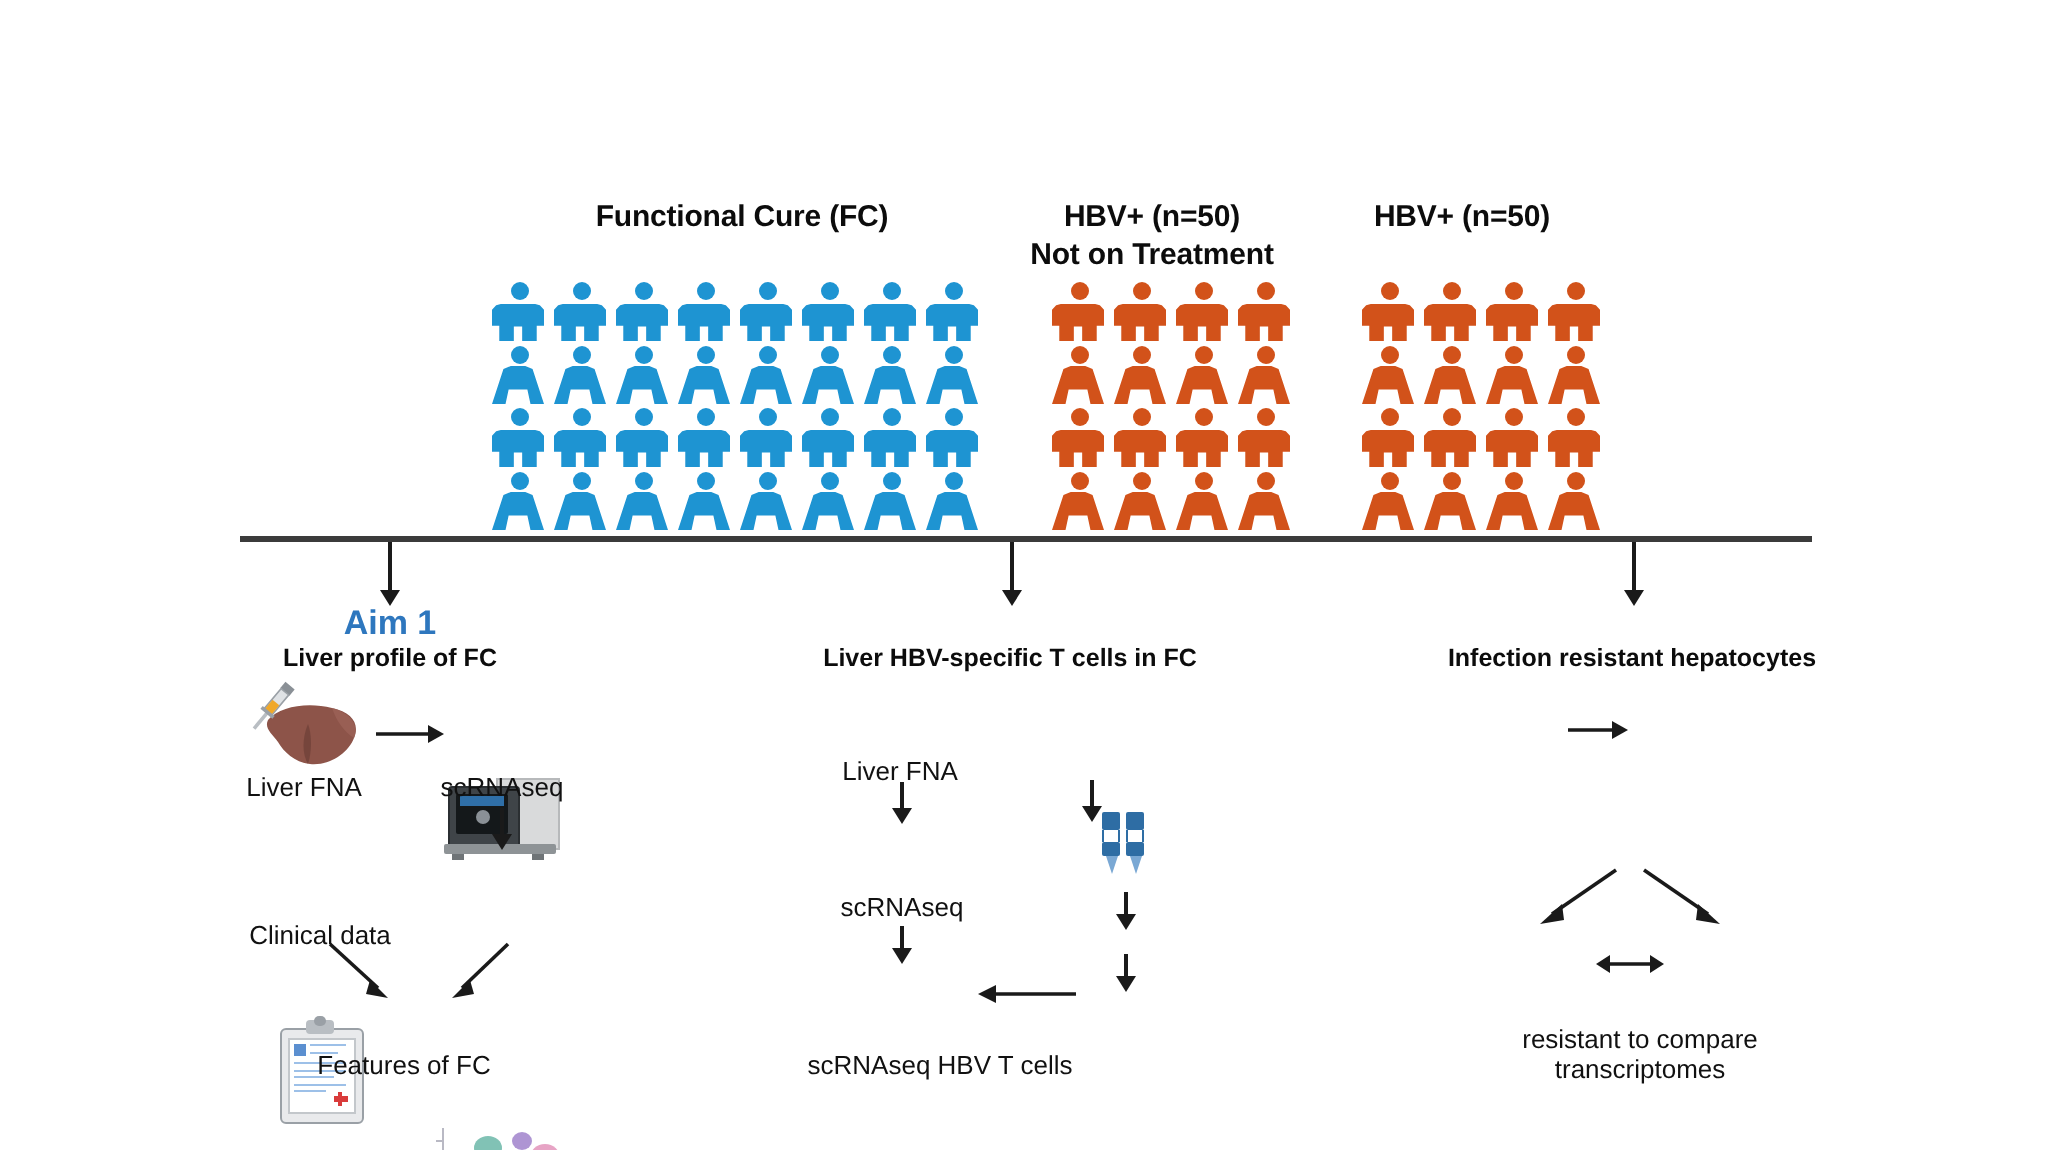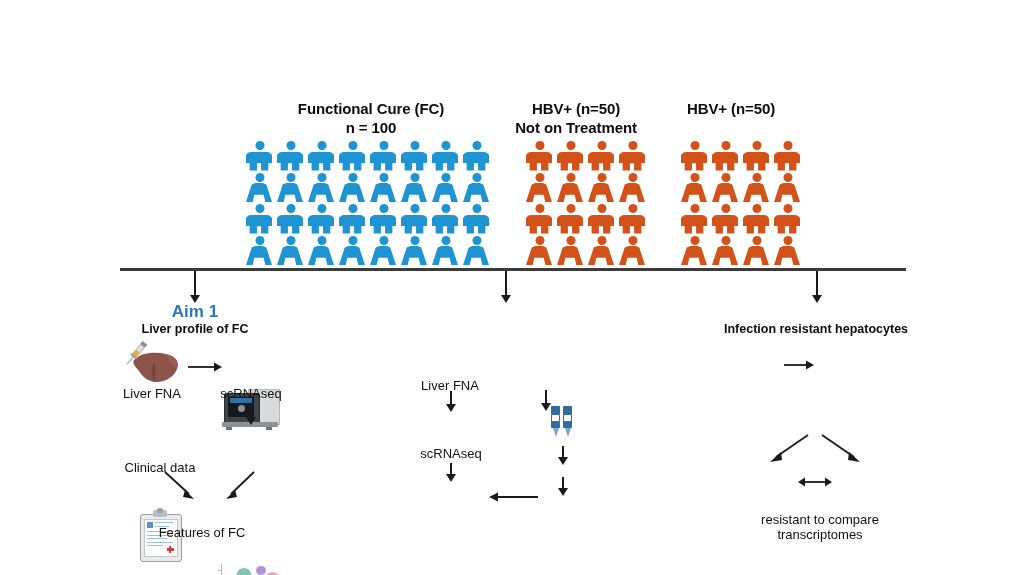--- a/index.html
+++ b/index.html
@@ -101,21 +101,20 @@
   .tip .bot{position:absolute;background:#2e6da4;}
   .tip .pt{position:absolute;width:0;height:0;border-left:3px solid transparent;border-right:3px solid transparent;border-top:9px solid #7aa8d4;}
 </style>
 </head>
 <body>
 
 <div class="stage">
 
   <div class="abs cohort-title" style="left:246px;top:99px;width:250px;">
     <span>Functional Cure (FC)</span>
-    <span class="l2">n = 100</span>
   </div>
   <div class="abs people-grid" id="grid-0" style="left:246px;top:141px;width:248px;">
       <div class="person" style="width: 31px; height: 31.5px;">
         <div class="head" style="width: 9px; height: 9px; top: 0px; margin-left: -2px; background: rgb(30, 148, 210);"></div>
         <div class="body p-body-m" style="top: 10.5px; left: 0px; width: 26px; height: 19px; background: rgb(30, 148, 210);"></div>
       </div>
       <div class="person" style="width: 31px; height: 31.5px;">
         <div class="head" style="width: 9px; height: 9px; top: 0px; margin-left: -2px; background: rgb(30, 148, 210);"></div>
         <div class="body p-body-m" style="top: 10.5px; left: 0px; width: 26px; height: 19px; background: rgb(30, 148, 210);"></div>
       </div>
@@ -474,20 +473,21 @@
     <line x1="0" y1="0" x2="24" y2="22" stroke="#1a1a1a" stroke-width="1.8"></line>
     <polygon points="20,18 29,27 18,25" fill="#1a1a1a"></polygon>
   </svg>
   <svg class="abs arrow-svg" style="left:222px;top:472px;" width="34" height="30">
     <line x1="32" y1="0" x2="9" y2="22" stroke="#1a1a1a" stroke-width="1.8"></line>
     <polygon points="13,18 4,27 15,25" fill="#1a1a1a"></polygon>
   </svg>
 
   <div class="abs caption" style="left:142px;top:525px;width:120px;">Features of FC</div>
 
+  <div class="abs aim-sub" style="left:400px;top:322px;width:210px;">Liver HBV-specific T cells in FC</div>
 
   <div class="abs caption" style="left:408px;top:378px;width:84px;">Liver FNA</div>
 
 
   <div class="abs" style="left:450px;top:391px;">
     <div class="v-arrow-line" style="height:13px;"></div>
     <div class="v-arrow-head" style="margin-left:-4.2px;"></div>
   </div>
 
   <div class="abs caption" style="left:409px;top:446px;width:84px;">scRNAseq</div>
@@ -525,20 +525,21 @@
   <svg class="abs arrow-svg" style="left:488px;top:491px;" width="50" height="12">
     <line x1="50" y1="6" x2="10" y2="6" stroke="#1a1a1a" stroke-width="1.8"></line>
     <polygon points="10,1.5 1,6 10,10.5" fill="#1a1a1a"></polygon>
   </svg>
 
   <div class="abs" style="left:450px;top:463px;">
     <div class="v-arrow-line" style="height:11px;"></div>
     <div class="v-arrow-head" style="margin-left:-4.2px;"></div>
   </div>
 
+  <div class="abs caption" style="left:370px;top:525px;width:200px;">scRNAseq HBV T cells</div>
 
   <div class="abs aim-sub" style="left:706px;top:322px;width:220px;">Infection resistant hepatocytes</div>
 
   <svg class="abs arrow-svg" style="left:784px;top:359px;" width="32" height="12">
     <line x1="0" y1="6" x2="22" y2="6" stroke="#1a1a1a" stroke-width="1.8"></line>
     <polygon points="22,1.5 30,6 22,10.5" fill="#1a1a1a"></polygon>
   </svg>
 
   <svg class="abs arrow-svg" style="left:760px;top:435px;" width="50" height="32">
     <line x1="48" y1="0" x2="16" y2="22" stroke="#1a1a1a" stroke-width="1.8"></line>

